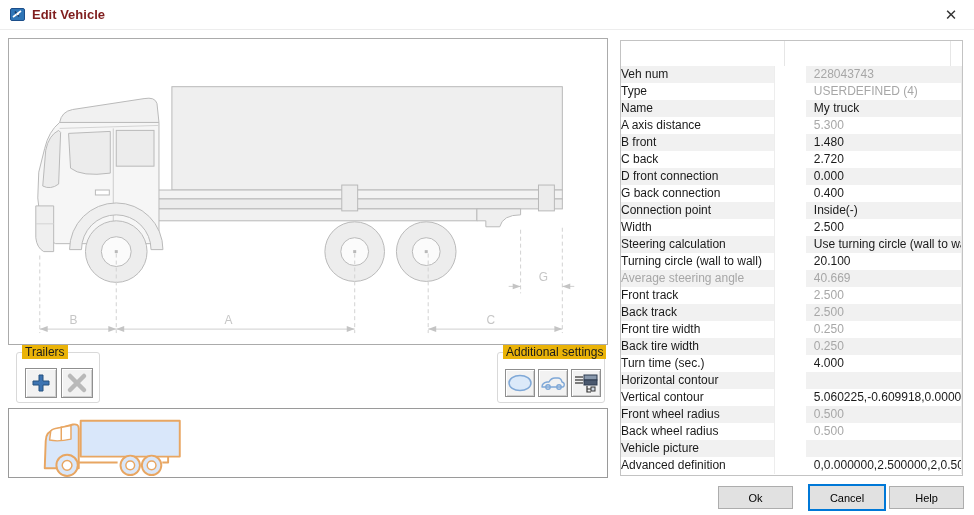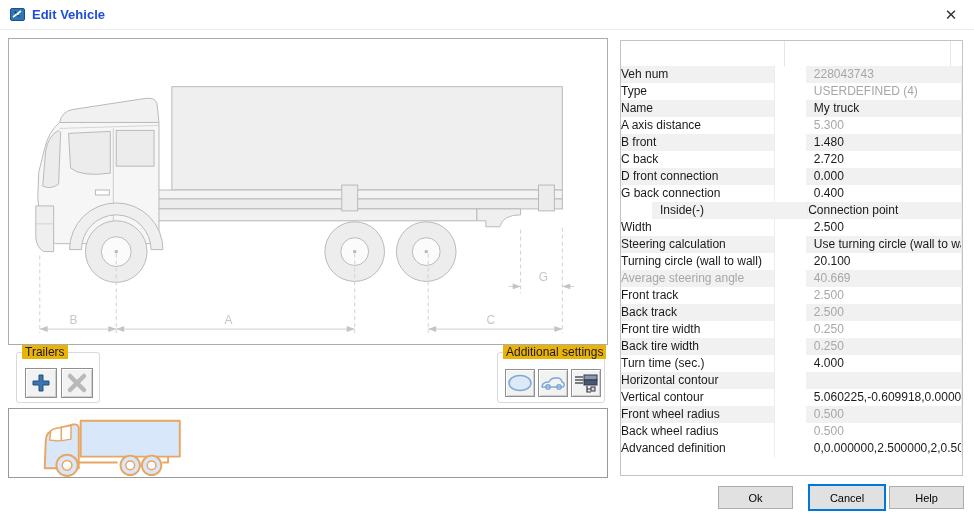--- a/index.html
+++ b/index.html
@@ -3,21 +3,21 @@
 <meta charset="utf-8">
 <style>
   html,body{margin:0;padding:0;}
   body{
     width:974px;height:515px;position:relative;overflow:hidden;
     background:#ffffff;font-family:"Liberation Sans",sans-serif;font-size:12px;color:#1a1a1a;
   }
   
   .titlebar{position:absolute;left:0;top:0;width:974px;height:29px;background:#fff;border-bottom:1px solid #ededed;}
   .app-icon{position:absolute;left:10px;top:7px;width:15px;height:15px;}
-  .title-text{position:absolute;left:32px;top:7px;font-size:13px;font-weight:600;color:#1d4ed8;}
+  .title-text{position:absolute;left:32px;top:7px;font-size:13px;font-weight:600;color:#7f1d1d;}
   .close-btn{position:absolute;right:8px;top:2px;width:30px;height:25px;display:flex;align-items:center;justify-content:center;font-size:15px;color:#333;}
   
   .drawing-panel{position:absolute;left:8px;top:38px;width:600px;height:307px;border:1px solid #ababab;box-sizing:border-box;background:#fff;}
   .preview-panel{position:absolute;left:8px;top:408px;width:600px;height:70px;border:1px solid #9a9a9a;box-sizing:border-box;background:#fff;}
   .drawing-panel svg,.preview-panel svg{display:block;width:100%;height:100%;}
   .dimtext{font-family:"Liberation Sans",sans-serif;font-size:12px;fill:#c6c6c6;}
   
   .groupbox{position:absolute;border:1px solid #d9d9d9;border-radius:3px;box-sizing:border-box;background:#fff;}
   .groupbox .gb-label{position:absolute;top:-8px;left:5px;background:#eab308;padding:0 3px;font-size:12px;color:#1a1a1a;white-space:nowrap;}
   #trailers-box{left:16px;top:352px;width:84px;height:51px;}
@@ -239,22 +239,22 @@
         <div class="pcell plabel">D front connection</div>
         <div class="pcell pvalue">0.000</div>
         <div class="pcell pspacer"></div>
       </div>
       <div class="prow even">
         <div class="pcell plabel">G back connection</div>
         <div class="pcell pvalue">0.400</div>
         <div class="pcell pspacer"></div>
       </div>
       <div class="prow odd">
+        <div class="pcell plabel">Connection point</div>
         <div class="pcell pvalue">Inside(-)</div>
-        <div class="pcell plabel">Connection point</div>
         <div class="pcell pspacer"></div>
       </div>
       <div class="prow even">
         <div class="pcell plabel">Width</div>
         <div class="pcell pvalue">2.500</div>
         <div class="pcell pspacer"></div>
       </div>
       <div class="prow odd">
         <div class="pcell plabel">Steering calculation</div>
         <div class="pcell pvalue">Use turning circle (wall to wall)</div>
@@ -306,20 +306,25 @@
         <div class="pcell pspacer"></div>
       </div>
       <div class="prow odd">
         <div class="pcell plabel">Front wheel radius</div>
         <div class="pcell pvalue gray">0.500</div>
         <div class="pcell pspacer"></div>
       </div>
       <div class="prow even">
         <div class="pcell plabel">Back wheel radius</div>
         <div class="pcell pvalue gray">0.500</div>
+        <div class="pcell pspacer"></div>
+      </div>
+      <div class="prow odd">
+        <div class="pcell plabel">Vehicle picture</div>
+        <div class="pcell pvalue"></div>
         <div class="pcell pspacer"></div>
       </div>
       <div class="prow even">
         <div class="pcell plabel">Advanced definition</div>
         <div class="pcell pvalue">0,0.000000,2.500000,2,0.5000...</div>
         <div class="pcell pspacer"></div>
       </div>
     </div>
 </div>
 

